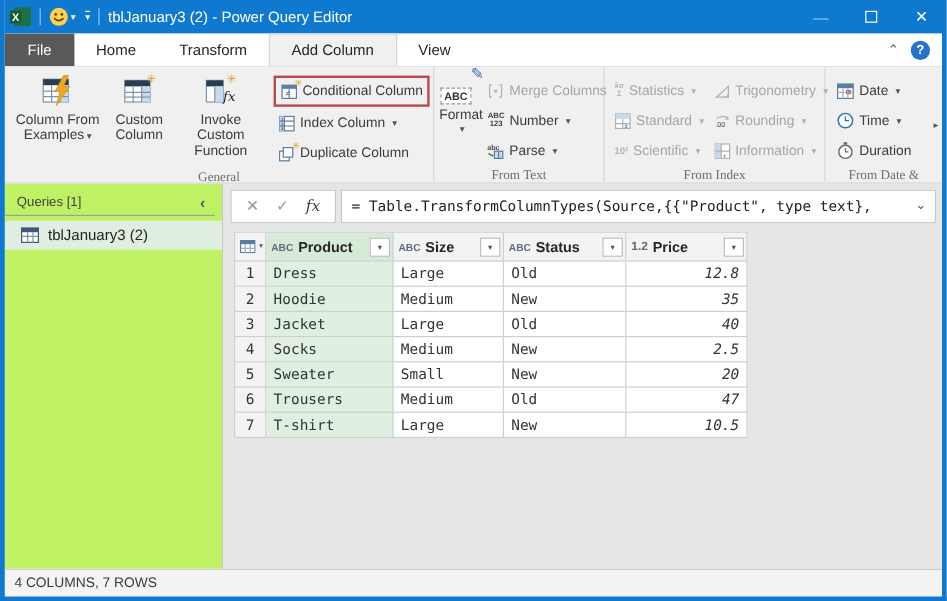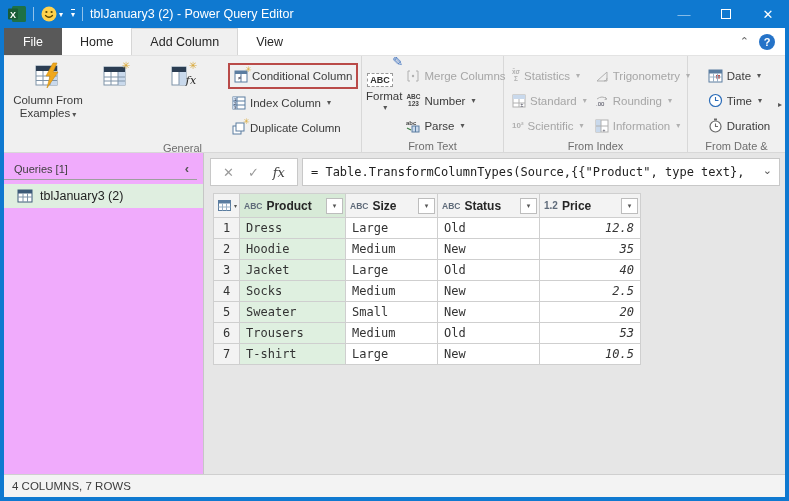--- a/index.html
+++ b/index.html
@@ -23,41 +23,41 @@
   .tab-file{ width:58px; background:#595959; color:#fff; font-size:12.5px; display:flex; align-items:center; justify-content:center; }
   .tab{ padding:0 18px; font-size:12.5px; color:#262626; display:flex; align-items:center; }
   .tab.sel{ background:#f0f0f0; border:1px solid #d6d6d6; border-bottom:none; }
   .tabrow-right{ margin-left:auto; display:flex; align-items:center; gap:10px; padding-right:10px; }
   .rib-collapse{ color:#666; font-size:11px; }
   .help-circle{ width:16px; height:16px; border-radius:50%; background:#2573c8; color:#fff; font-size:11px; font-weight:bold; display:flex; align-items:center; justify-content:center; }
   
   .ribbon{ height:97px; background:#f0f0f0; display:flex; flex:0 0 auto; border-bottom:1px solid #d8d8d8; position:relative; }
   .rgroup{ display:flex; flex-direction:column; border-right:1px solid #d8d8d8; position:relative; }
   .rgroup-body{ flex:1; display:flex; align-items:flex-start; padding-top:3px; }
-  .rgroup-label{ text-align:center; font-size:11px; color:#6e6e6e; padding:2px 0 3px; white-space:nowrap; }
+  .rgroup-label{ text-align:center; font-size:11px; color:#6e6e6e; padding:2px 0 3px; white-space:nowrap;font-family:Liberation Serif, serif; }
   .lbtn{ width:76px; display:flex; flex-direction:column; align-items:center; padding-top:2px; color:#3b3b3b; font-size:11.5px; text-align:center; line-height:1.15; }
   .lbtn .lbl{ margin-top:3px; }
   .dd{ font-size:8px; color:#555; margin-left:2px; }
   .scol{ display:flex; flex-direction:column; justify-content:flex-start; padding-top:4px; }
   .sbtn{ display:flex; align-items:center; gap:4px; height:25px; padding:0 4px; font-size:11.5px; color:#3b3b3b; white-space:nowrap; }
   .sbtn.disabled{ color:#a6a6a6; }
   .sbtn.disabled .mg, .sbtn.disabled .txtico{ color:#b0b0b0 !important; }
   .sbtn.disabled .dd{ color:#b0b0b0; }
   .redbox{ border:2px solid #b94a48; margin:0 2px 1px 0; }
   .redbox .sbtn{ height:22px; }
   .mg{ color:#5b7da0; flex:0 0 auto; position:relative; }
   .spark{ color:#d8a838; font-size:8px; position:absolute; top:-4px; right:-4px; }
   .txtico{ font-size:6.5px; line-height:.95; color:#444; font-weight:bold; text-align:center; }
   .fmt-ico{ position:relative; width:34px; height:26px; }
   .fmt-abc{ border:1px dashed #9a9a9a; font-size:9px; font-weight:bold; color:#333; padding:1px 2px; position:absolute; left:0; bottom:0; background:#fff; }
   .fmt-pen{ position:absolute; right:-2px; top:-6px; color:#3b6fbd; font-size:13px; transform:rotate(0deg); }
   .overflow-strip{ position:absolute; right:0; top:0; bottom:0; width:10px; display:flex; align-items:center; justify-content:center; color:#555; font-size:8px; }
   
   .main{ flex:1; display:flex; min-height:0; }
-  .qpanel{ width:200px; background:#f0abfc; border-right:1px solid #c6c6c6; display:flex; flex-direction:column; }
+  .qpanel{ width:182px; background:#bef264; border-right:1px solid #c6c6c6; display:flex; flex-direction:column; }
   .qhead{ display:flex; align-items:center; font-size:11px; color:#3f3f3f; padding:8px 8px 3px 10px; border-bottom:1px solid #9e9e9e; margin-right:6px; }
   .qcollapse{ margin-left:auto; color:#555; font-size:13px; font-weight:bold; }
   .qitem{ display:flex; align-items:center; gap:7px; height:24px; margin-top:4px; padding-left:13px; background:#dfeee0; font-size:12.5px; color:#222; }
   .content{ flex:1; background:#e6e6e6; display:flex; flex-direction:column; min-width:0; }
   .fbar{ display:flex; align-items:stretch; gap:4px; padding:5px 5px 4px 6px; background:#e6e6e6; }
   .fx-box{ background:#fff; border:1px solid #c8c8c8; display:flex; align-items:center; gap:14px; padding:0 12px; height:28px; }
   .fx-x{ color:#9a9a9a; font-size:13px; } .fx-ck{ color:#9a9a9a; font-size:13px; }
   .fx-fx{ font-family:"DejaVu Serif",serif; font-style:italic; font-size:13px; color:#444; }
   .f-input-wrap{ flex:1; position:relative; }
   .f-input{ width:100%; height:28px; border:1px solid #c8c8c8; background:#fff; font-family:"DejaVu Sans Mono",monospace; font-size:12px; color:#222; padding:0 24px 0 8px; }
@@ -119,20 +119,21 @@
         </div>
       <div class="tb-btn">
           <span>✕</span>
         </div>
     </div>
   </div>
 
   <div class="tabrow">
     <div class="tab-file">File</div>
     <div class="tab">Home</div>
+    <div class="tab">Transform</div>
     <div class="tab sel">Add Column</div>
     <div class="tab">View</div>
     <div class="tabrow-right">
       <span class="rib-collapse">⌃</span>
       <span class="help-circle">?</span>
     </div>
   </div>
 
   <div class="ribbon">
 
@@ -155,30 +156,32 @@
           <svg width="30" height="30" viewBox="0 0 30 30">
             <rect x="3" y="6" width="21" height="18" fill="#fff" stroke="#7e93a8"></rect>
             <rect x="3" y="6" width="21" height="5" fill="#2b3d52"></rect>
             <rect x="17" y="11" width="7" height="13" fill="#c9d9ec"></rect>
             <line x1="3" y1="16" x2="24" y2="16" stroke="#7e93a8"></line>
               <line x1="3" y1="20" x2="24" y2="20" stroke="#7e93a8"></line>
             <line x1="10" y1="11" x2="10" y2="24" stroke="#7e93a8"></line>
               <line x1="17" y1="11" x2="17" y2="24" stroke="#7e93a8"></line>
             <text x="25" y="8" font-size="10" fill="#d8a838" text-anchor="middle">✳</text>
           </svg>
+          <span class="lbl">Custom Column</span>
         </div>
         <div class="lbtn">
           <svg width="30" height="30" viewBox="0 0 30 30">
             <rect x="3" y="6" width="14" height="18" fill="#fff" stroke="#7e93a8"></rect>
             <rect x="3" y="6" width="14" height="5" fill="#2b3d52"></rect>
             <rect x="10" y="11" width="7" height="13" fill="#c9d9ec"></rect>
             <line x1="10" y1="11" x2="10" y2="24" stroke="#7e93a8"></line>
             <text x="22" y="23" font-size="11" font-style="italic" fill="#222" text-anchor="middle" font-family="DejaVu Serif,serif">fx</text>
             <text x="24" y="8" font-size="10" fill="#d8a838" text-anchor="middle">✳</text>
           </svg>
+          <span class="lbl">Invoke Custom Function</span>
         </div>
         <div class="scol" style="padding-left:6px">
           <div class="redbox">
             <div class="sbtn">
               <span class="mg">
                 <svg width="14" height="14" viewBox="0 0 14 14">
                     <rect x="1" y="2" width="12" height="11" fill="#fff" stroke="currentColor"></rect>
                     <rect x="1" y="2" width="12" height="3" fill="currentColor"></rect>
                     <line x1="7" y1="5" x2="7" y2="13" stroke="currentColor"></line>
                     <text x="4" y="11" font-size="6" fill="#445">≠</text>
@@ -322,21 +325,21 @@
                 </svg>
             </span>
             <span>Information</span>
             <span class="dd">▾</span>
           </div>
         </div>
       </div>
       <div class="rgroup-label">From Index</div>
     </div>
 
-    <div class="rgroup" style="width:97px; border-right:none; overflow:hidden;align-items:center;">
+    <div class="rgroup" style="width:97px; border-right:none; overflow:hidden;">
       <div class="rgroup-body" style="padding-left:5px">
         <div class="scol">
           <div class="sbtn">
             <span class="mg">
               <svg width="15" height="15" viewBox="0 0 15 15">
                   <rect x="1" y="2" width="13" height="12" fill="#fff" stroke="#5b7da0"></rect>
                   <rect x="1" y="2" width="13" height="3.5" fill="#5b7da0"></rect>
                   <rect x="8" y="7" width="4" height="3.5" fill="#c0504d"></rect>
                   <line x1="1" y1="9" x2="14" y2="9" stroke="#9ab0c4"></line>
                   <line x1="5.5" y1="5.5" x2="5.5" y2="14" stroke="#9ab0c4"></line>
@@ -492,21 +495,21 @@
             <td class="prod">Sweater</td>
             <td>Small</td>
             <td>New</td>
             <td class="num">20</td>
           </tr>
           <tr>
             <td class="rownum">6</td>
             <td class="prod">Trousers</td>
             <td>Medium</td>
             <td>Old</td>
-            <td class="num">53</td>
+            <td class="num">47</td>
           </tr>
           <tr>
             <td class="rownum">7</td>
             <td class="prod">T-shirt</td>
             <td>Large</td>
             <td>New</td>
             <td class="num">10.5</td>
           </tr>
         </tbody>
           </table>

